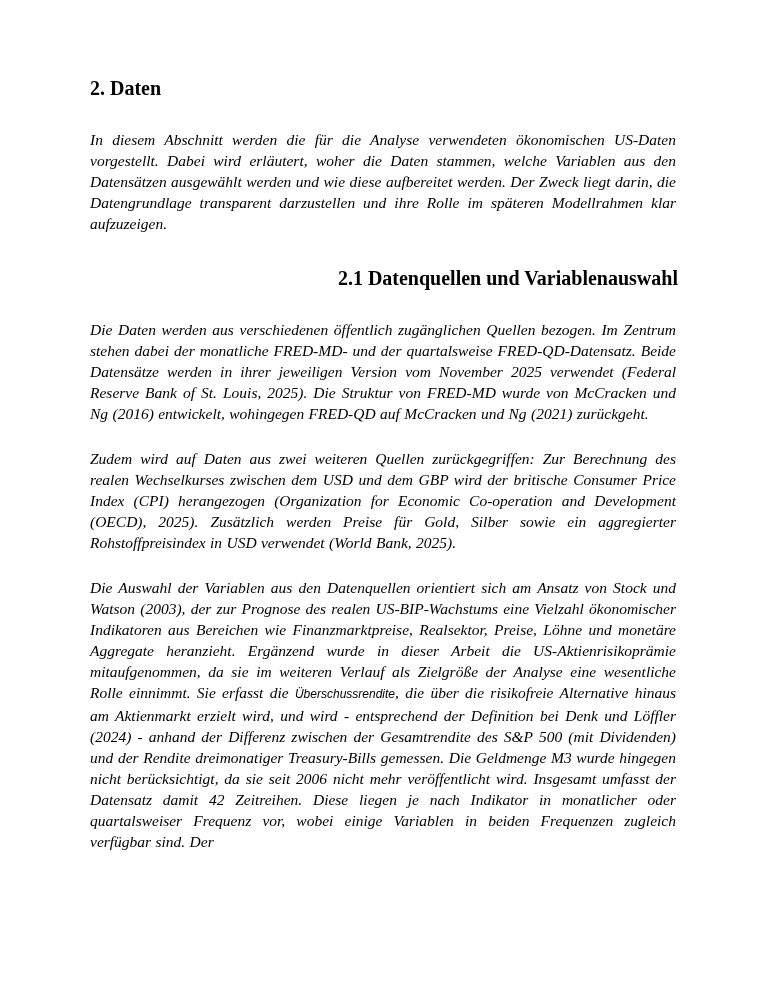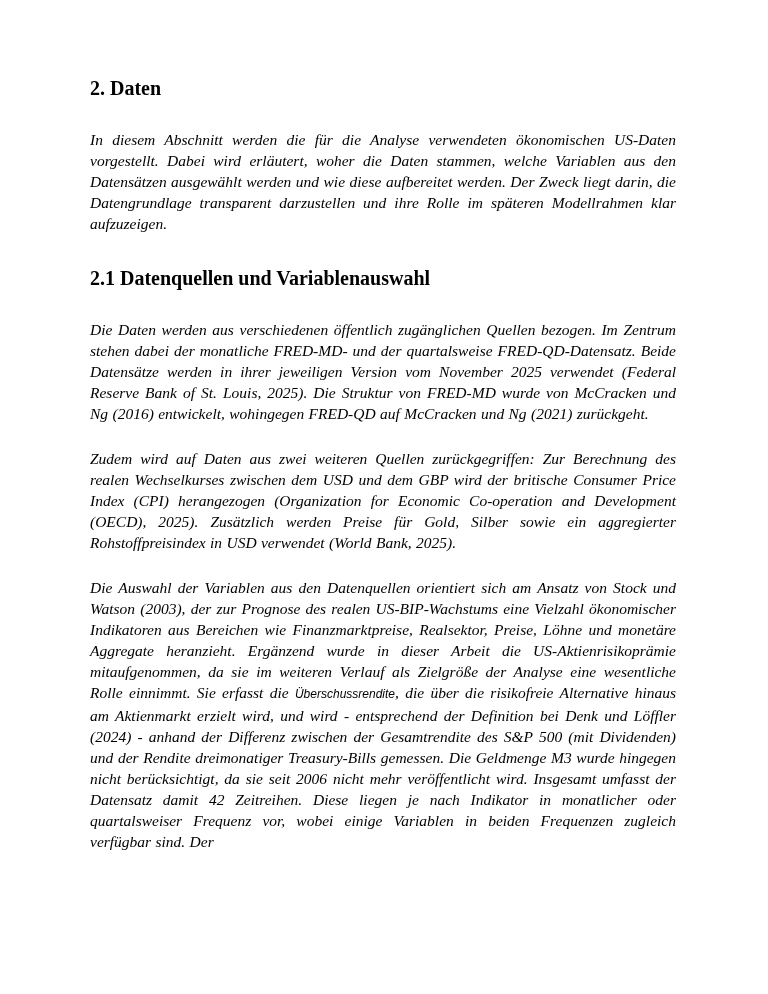--- a/index.html
+++ b/index.html
@@ -23,20 +23,21 @@
   }
   .heading {
     font-size: 20px;
     font-weight: bold;
     line-height: 25px;
     margin: 0 0 28px 0;
     text-align: left;
   }
   .heading.sub {
     margin-top: 32px;
+    text-align: right;
   }
   .para {
     font-size: 15.5px;
     line-height: 21px;
     text-align: justify;
     margin: 0 2px 24px 0;
     word-spacing: 0.5px;
     font-style: italic;
   }
   .para:last-child {

